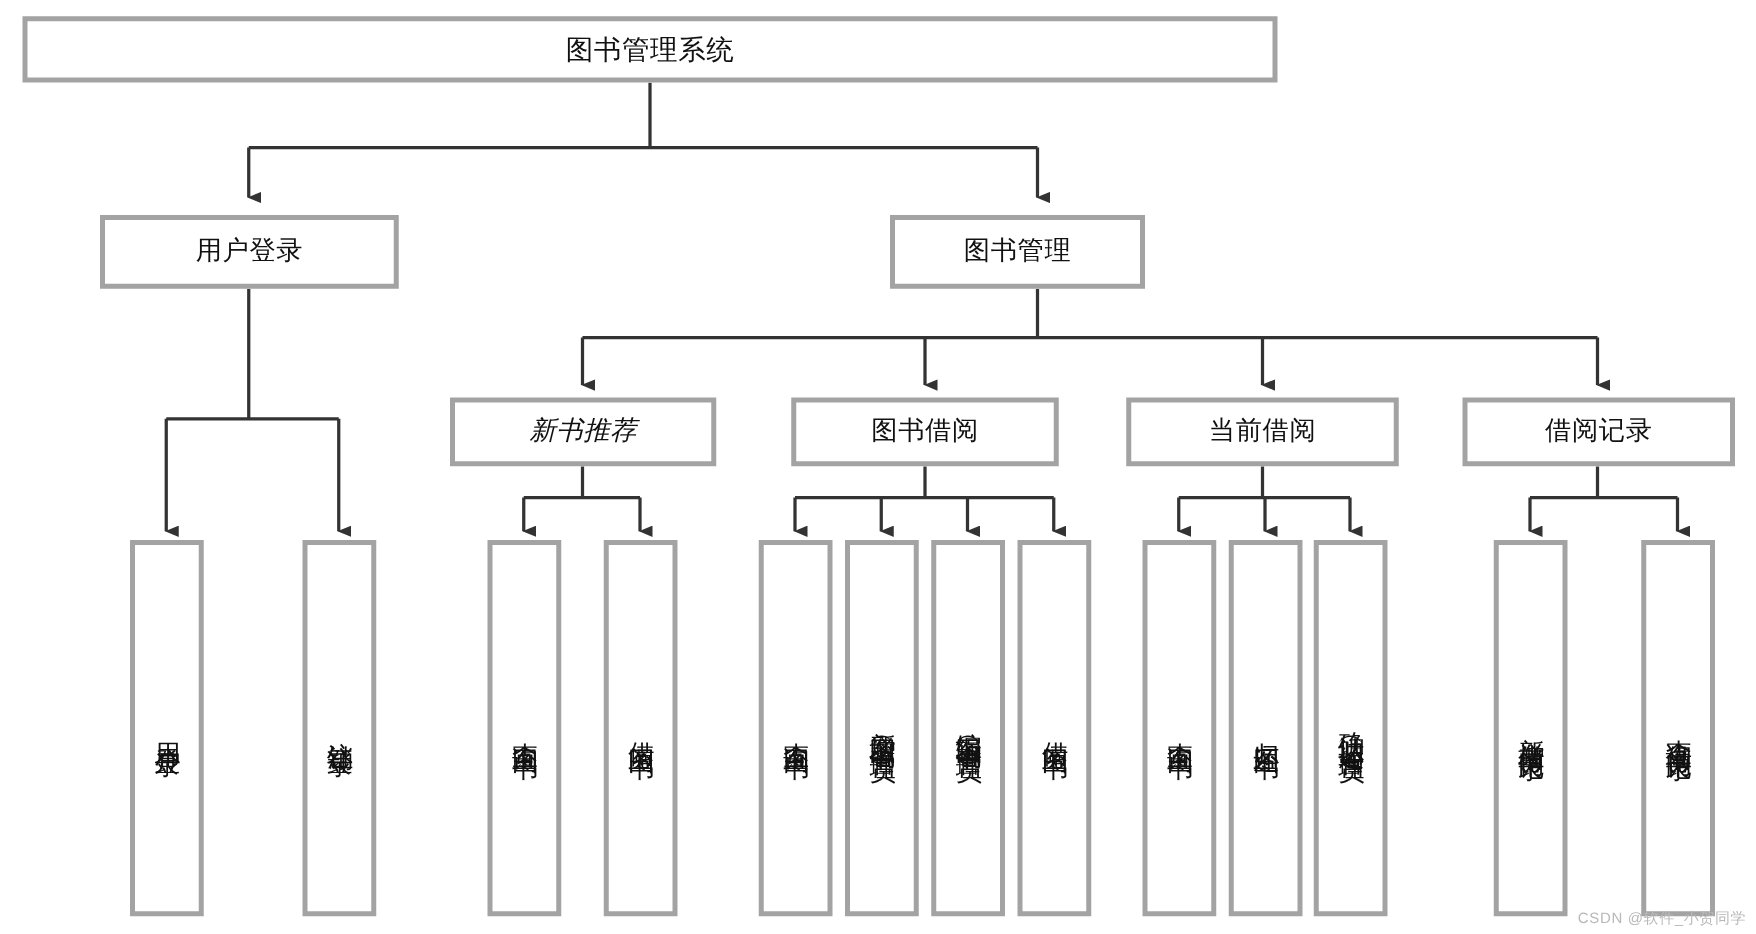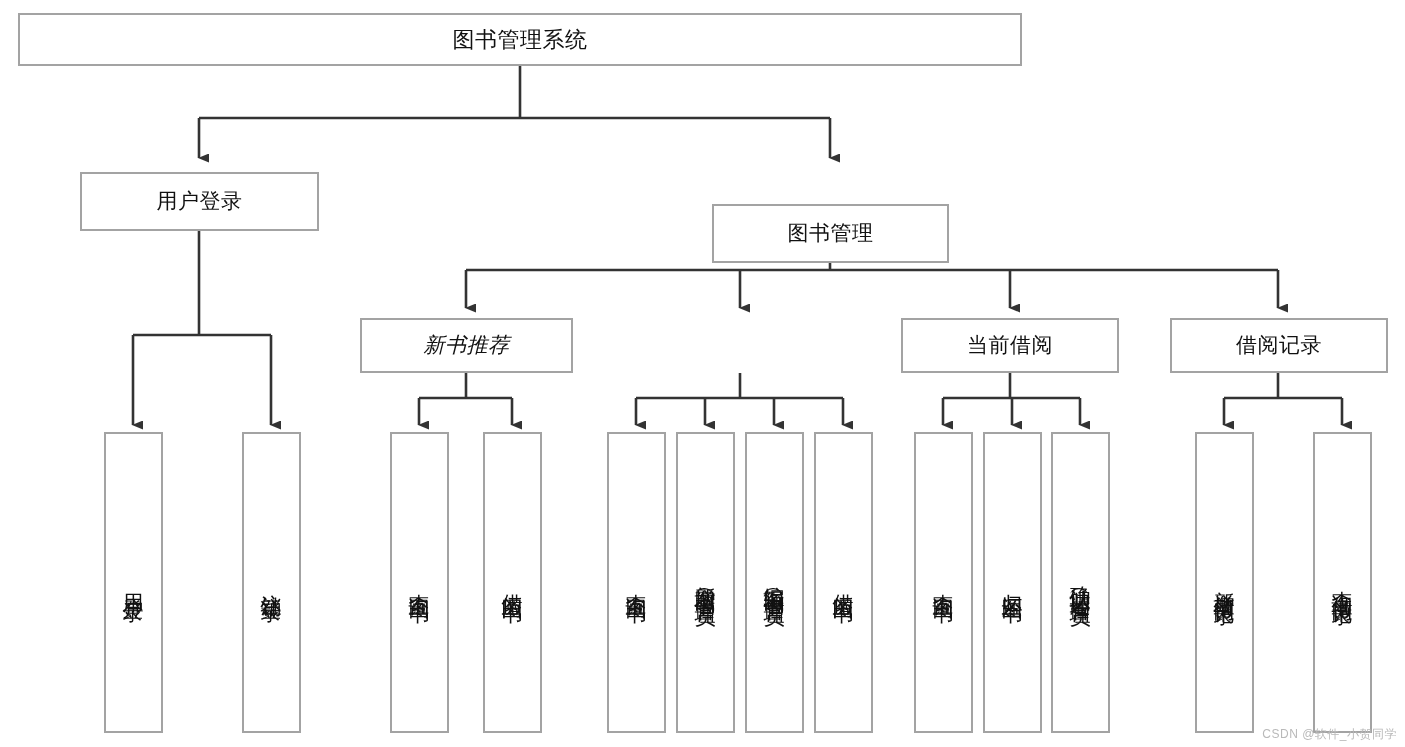--- a/index.html
+++ b/index.html
@@ -23,21 +23,21 @@
     left: 0;
     top: 0;
     width: 1405px;
     height: 747px;
     pointer-events: none;
   }
   .node {
     position: absolute;
     box-sizing: border-box;
     background: #ffffff;
-    border: 2px solid #a3a3a3;
+    border: 4px solid #a3a3a3;
     display: flex;
     align-items: center;
     justify-content: center;
     color: #111111;
     z-index: 2;
   }
   .node-label {
     display: block;
     text-align: center;
     line-height: 1.15;
@@ -133,28 +133,31 @@
   </svg>
 
   <div class="node horizontal root" style="left:18px; top:13px; width:1004px; height:53px;">
     <span class="node-label">图书管理系统</span>
   </div>
 
   <div class="node horizontal" style="left:80px; top:172px; width:239px; height:59px;">
     <span class="node-label">用户登录</span>
   </div>
 
-  <div class="node horizontal" style="left:712px; top:172px; width:237px; height:59px;margin-top:32px;">
+  <div class="node horizontal" style="left:712px; top:172px; width:204px; height:59px;">
     <span class="node-label">图书管理</span>
   </div>
 
   <div class="node horizontal" style="left:360px; top:318px; width:213px; height:55px;font-style:italic;">
     <span class="node-label">新书推荐</span>
   </div>
 
+  <div class="node horizontal" style="left:633px; top:318px; width:214px; height:55px;">
+    <span class="node-label">图书借阅</span>
+  </div>
 
   <div class="node horizontal" style="left:901px; top:318px; width:218px; height:55px;">
     <span class="node-label">当前借阅</span>
   </div>
 
   <div class="node horizontal" style="left:1170px; top:318px; width:218px; height:55px;">
     <span class="node-label">借阅记录</span>
   </div>
 
   <div class="node vertical" style="left:104px; top:432px; width:59px; height:301px;">

